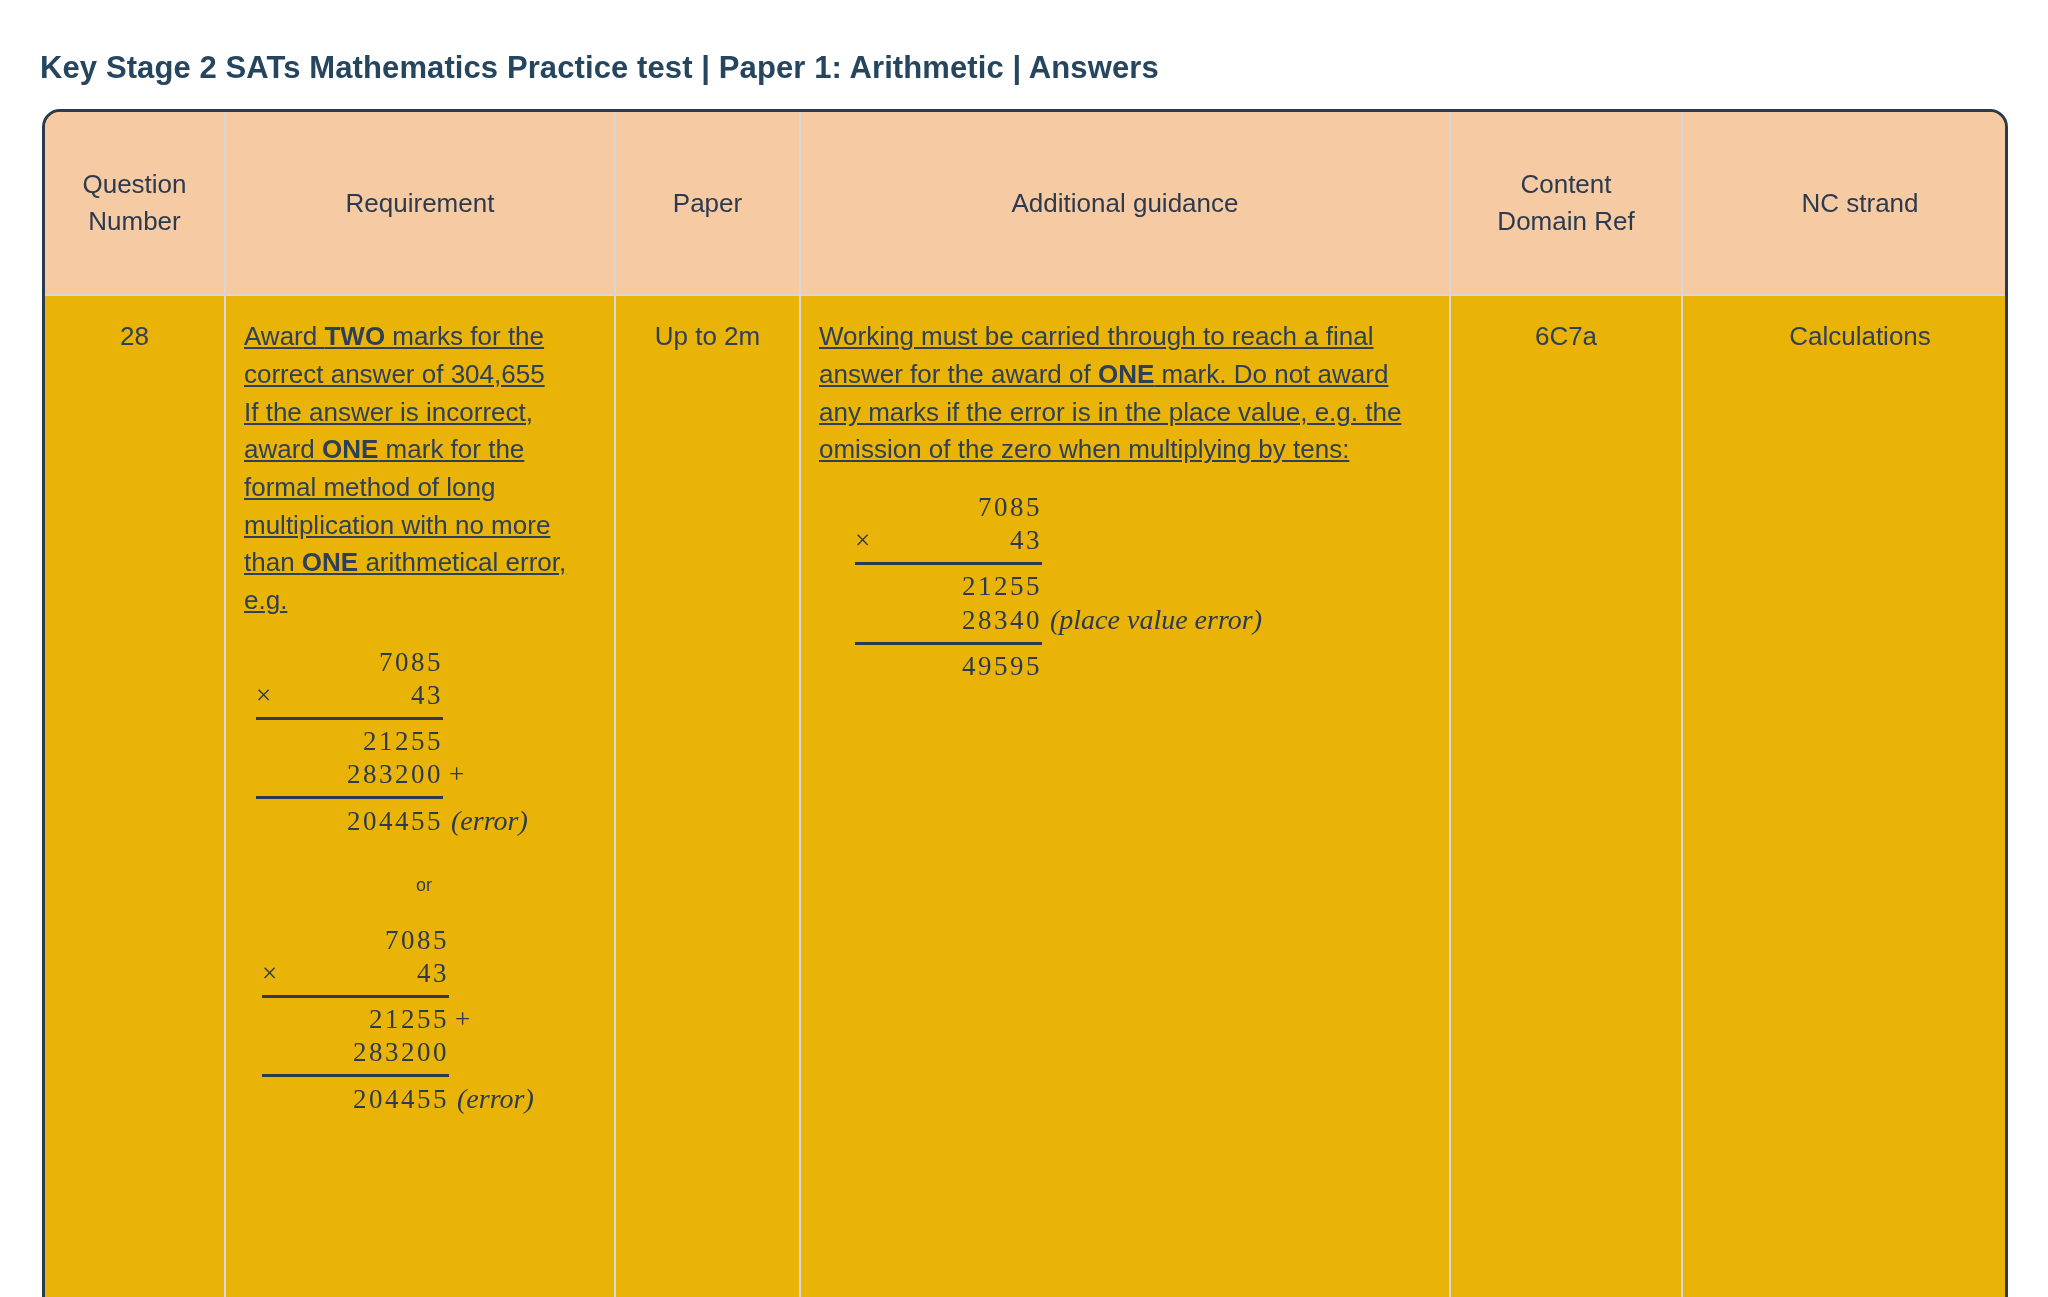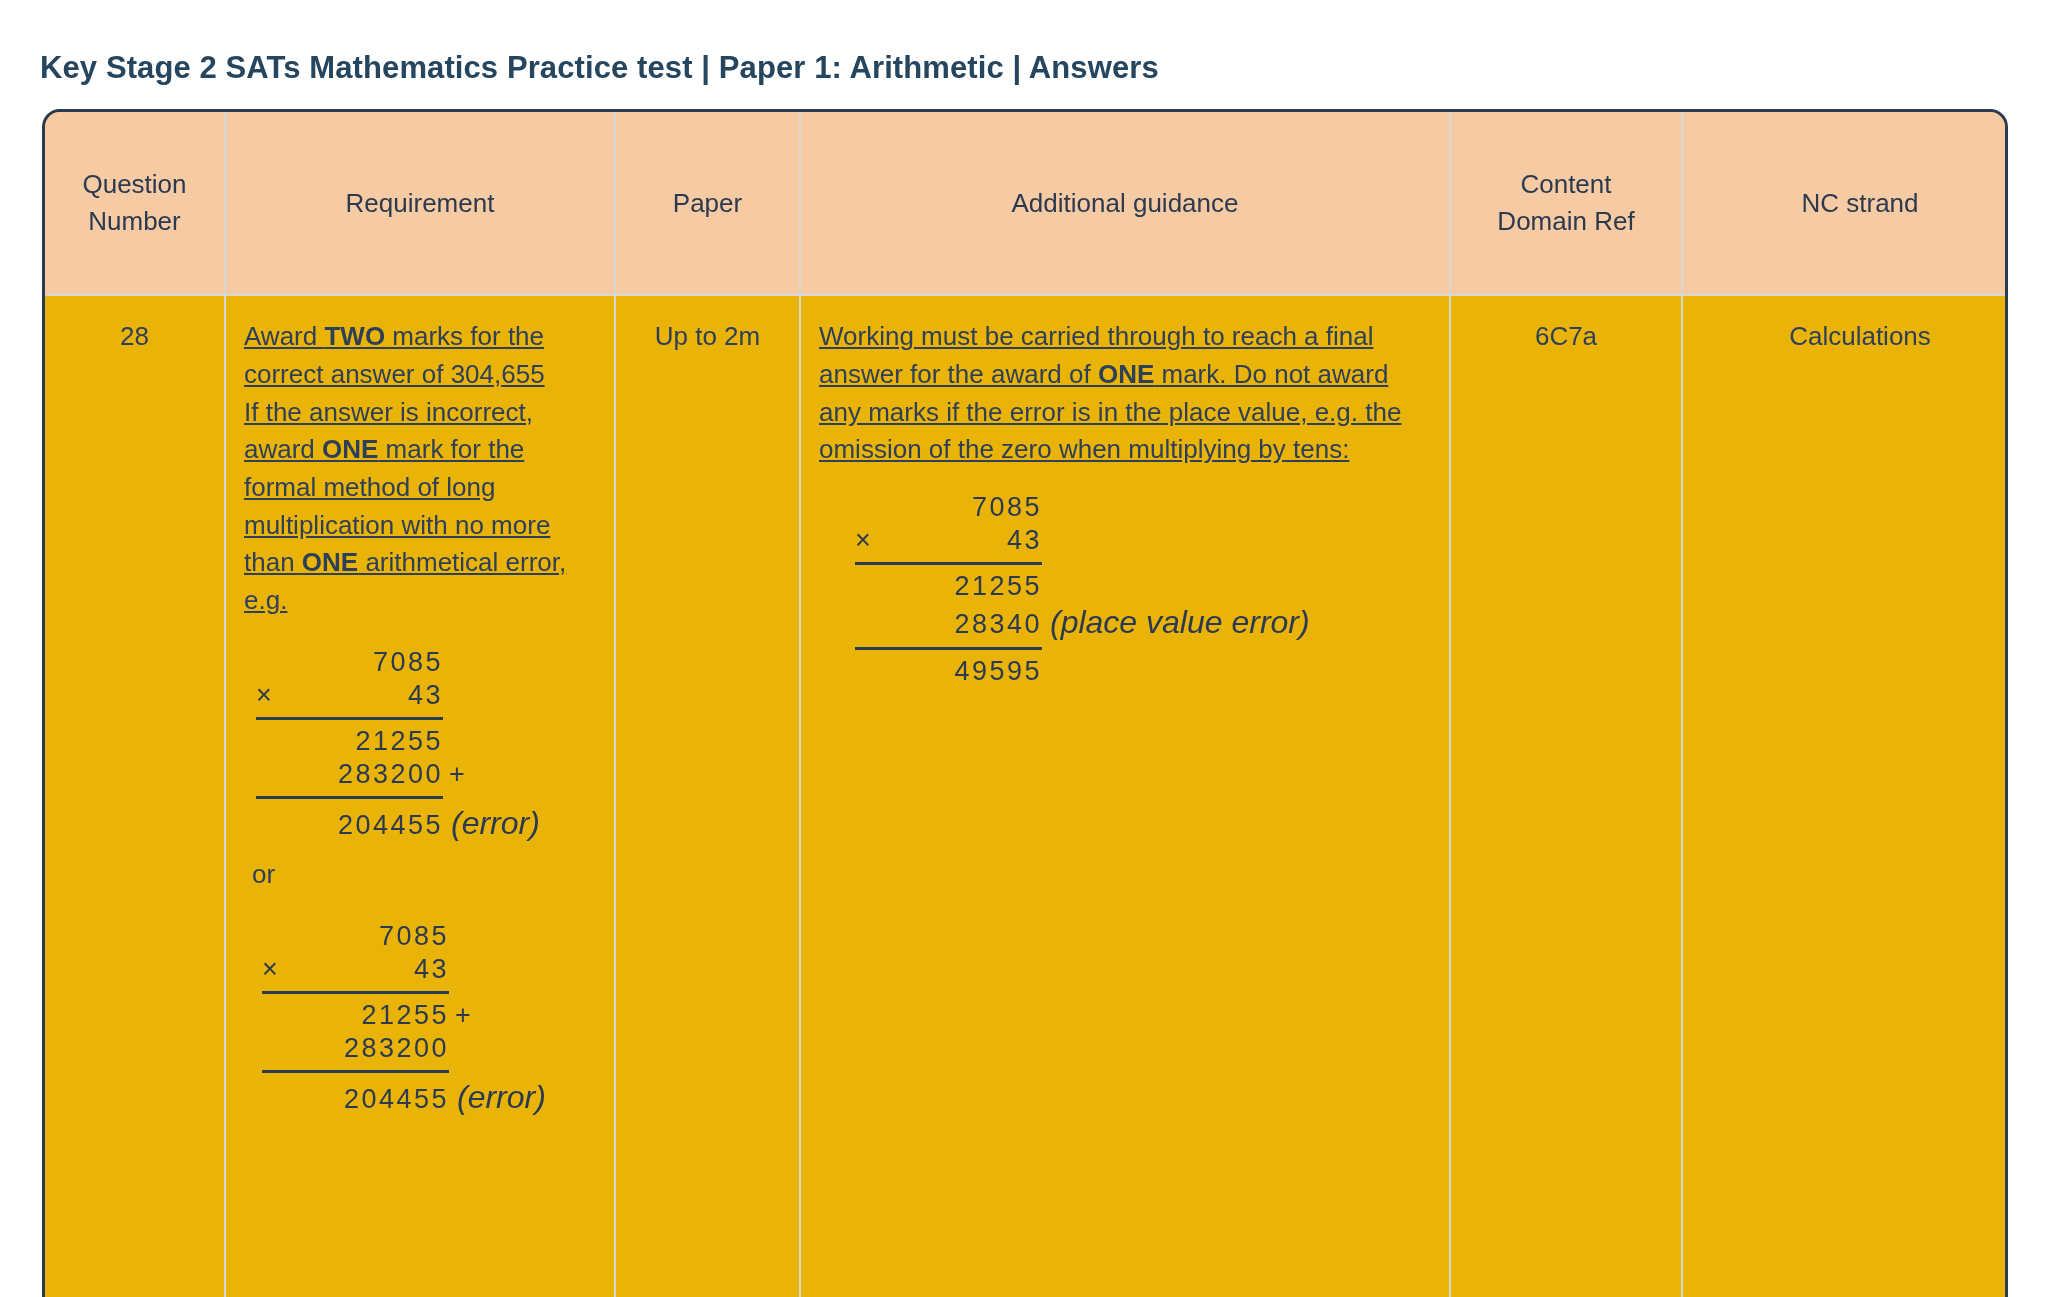--- a/index.html
+++ b/index.html
@@ -73,21 +73,21 @@
   .col-mark  { width: 185px; }
   .col-guid  { width: 650px; }
   .col-cdr   { width: 232px; }
   .col-ncs   { width: 355px; }
 
   .center { text-align: center; }
   .cell-p { margin: 0; text-decoration: underline; }
 
   
   .sum {
-    font-family: Liberation Sans, sans-serif;
+    font-family: Liberation Serif, serif;
     font-size: 27px;
     color: #2b3a4f;
     letter-spacing: 2.5px;
     line-height: 1.22;
     display: inline-block;
   }
   .sum-row {
     display: flex;
     align-items: baseline;
     white-space: nowrap;
@@ -102,34 +102,35 @@
     letter-spacing: 0;
   }
   .rule {
     border-top: 3px solid #2b3a4f;
     height: 0;
     margin: 5px 0 5px 0;
   }
   .annot {
     font-style: italic;
     letter-spacing: 0;
-    font-size: 32px;
+    font-size: 28px;
     color: #2b3a4f;
     margin-left: 8px;
     white-space: nowrap;
   }
   .annot-sup {
     letter-spacing: 0;
     font-size: 27px;
     margin-left: 6px;
   }
   .or-text {
-    font-size: 26px;
-    margin: 12px 0 14px 8px;
-    letter-spacing: 0;
+    font-size: 18px;
+    margin: 32px 0 14px 8px;
+    letter-spacing: 0;
+    text-align: center;
   }
   .blk { margin-top: 26px; }
   .blk-indent-1 { margin-left: 12px; }
   .blk-indent-2 { margin-left: 18px; }
   .gblk { margin-top: 22px; margin-left: 36px; }
 </style>
 </head>
 <body>
 
 <div class="page">

